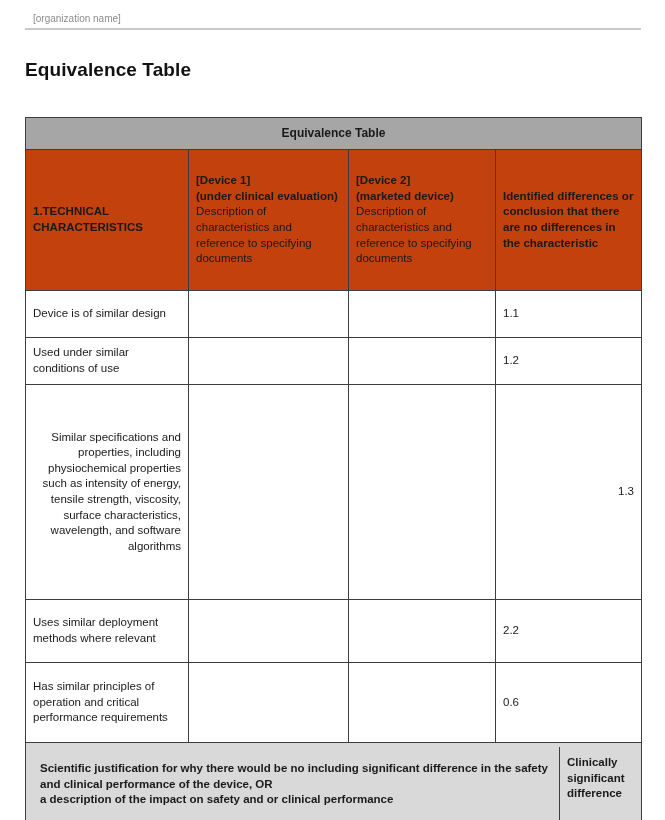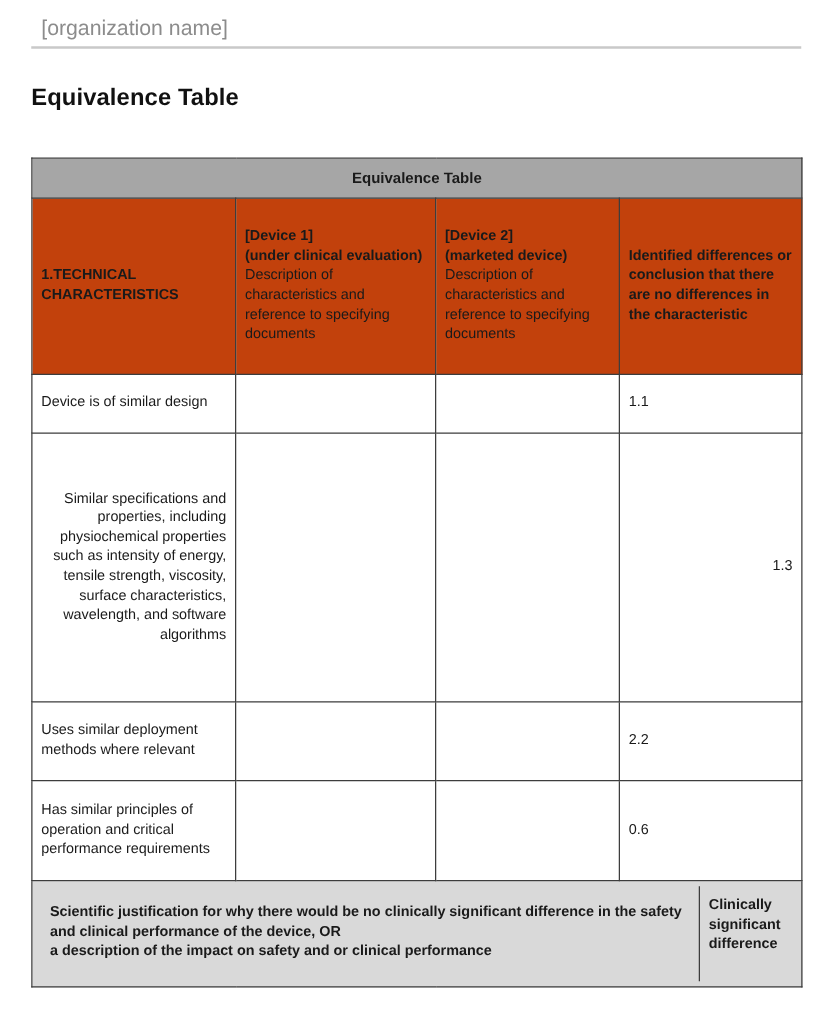--- a/index.html
+++ b/index.html
@@ -6,21 +6,21 @@
   html, body {
     width: 665px; height: 820px;
     background: #ffffff;
     overflow: hidden;
     font-family: "Liberation Sans", sans-serif;
     color: #1a1a1a;
   }
   .page { padding: 13px 24px 0 25px; width: 665px; }
 
   .org-line {
-    font-size: 17px;
+    font-size: 10px;
     color: #8c8c8c;
     padding-left: 8px;
     margin-bottom: 4px;
   }
   .org-rule {
     border: none;
     border-top: 2px solid #c9c9c9;
     margin-bottom: 29px;
   }
   .doc-title {
@@ -117,20 +117,26 @@
       <td class="bold">Identified differences or conclusion that there are no differences in the characteristic</td>
     </tr>
 
     <tr class="r1">
       <td>Device is of similar design</td>
       <td></td>
       <td></td>
       <td>1.1</td>
     </tr>
 
+    <tr class="r2">
+      <td>Used under similar conditions of use</td>
+      <td></td>
+      <td></td>
+      <td>1.2</td>
+    </tr>
 
     <tr class="r3">
       <td>Similar specifications and properties, including physiochemical properties such as intensity of energy, tensile strength, viscosity, surface characteristics, wavelength, and software algorithms</td>
       <td></td>
       <td></td>
       <td>1.3</td>
     </tr>
 
     <tr class="r4">
       <td>Uses similar deployment methods where relevant</td>
@@ -143,21 +149,21 @@
       <td>Has similar principles of operation and critical performance requirements</td>
       <td></td>
       <td></td>
       <td>0.6</td>
     </tr>
 
     <tr>
       <td class="footer-cell" colspan="4">
         <div class="footer-flex">
           <div class="footer-left">
-            <span class="hdr-block">Scientific justification for why there would be no clinically significant difference in the safety and clinical performance of the device, OR</span>
+            <span class="hdr-block">Scientific justification for why there would be no including significant difference in the safety and clinical performance of the device, OR</span>
             <span class="hdr-block">a description of the impact on safety and or clinical performance</span>
           </div>
           <div class="footer-right">Clinically significant difference</div>
         </div>
       </td>
     </tr>
   </tbody>
     </table>
 
 </div>

